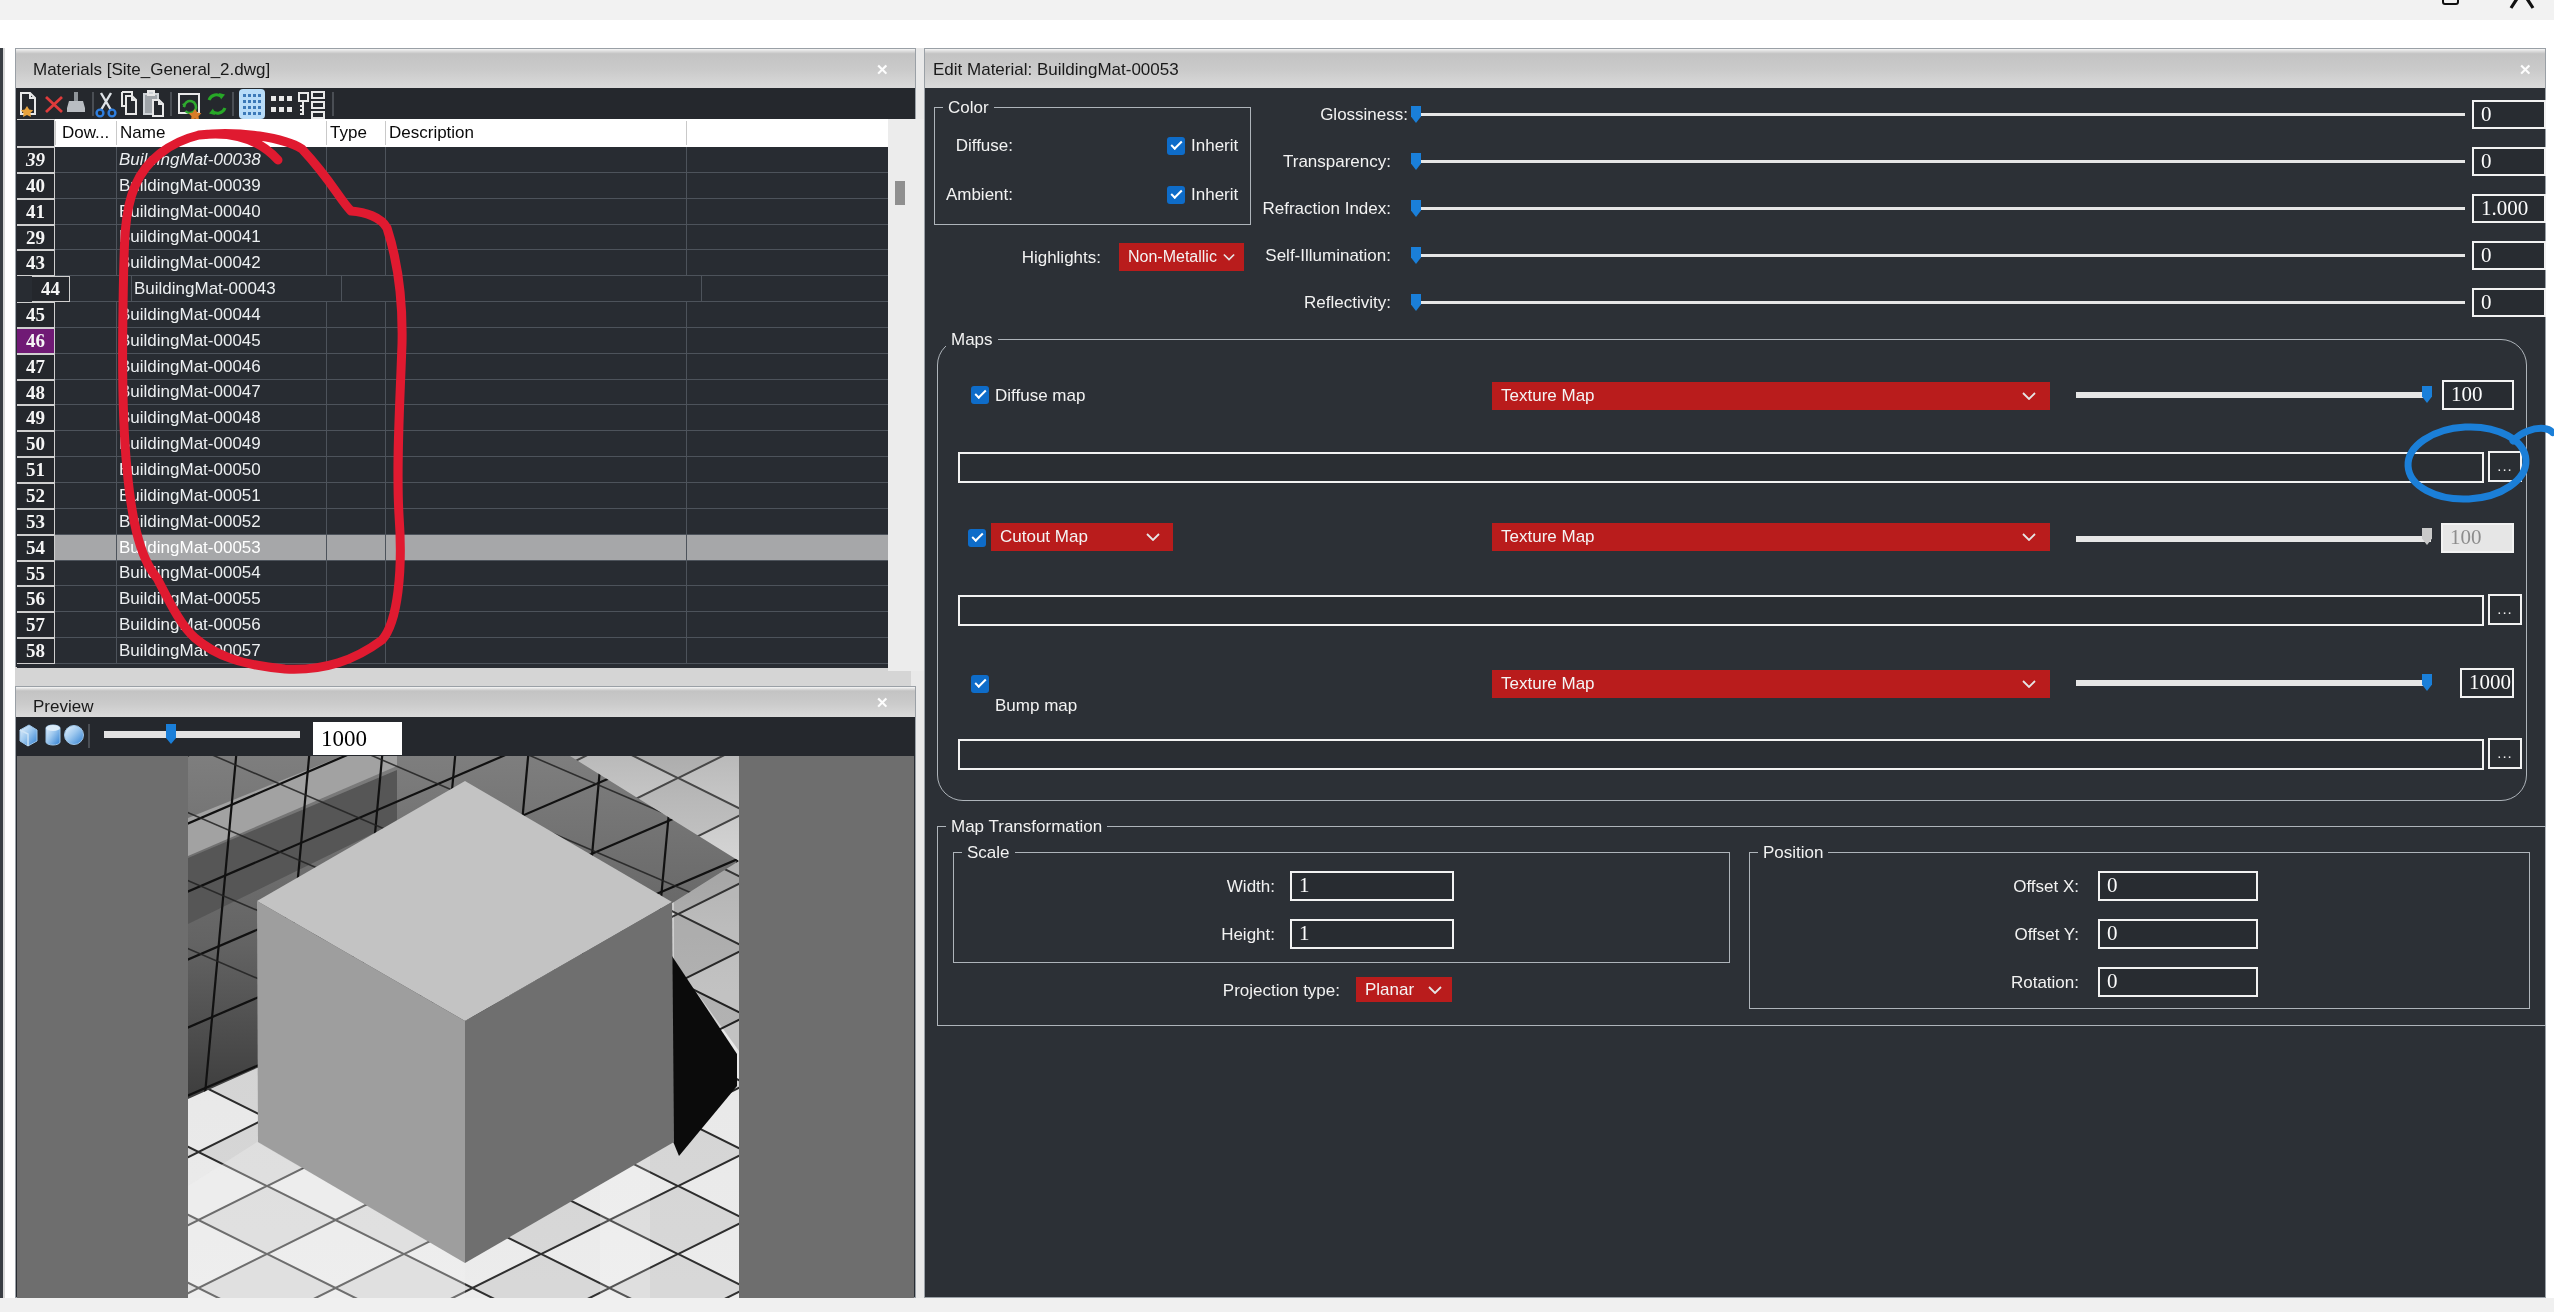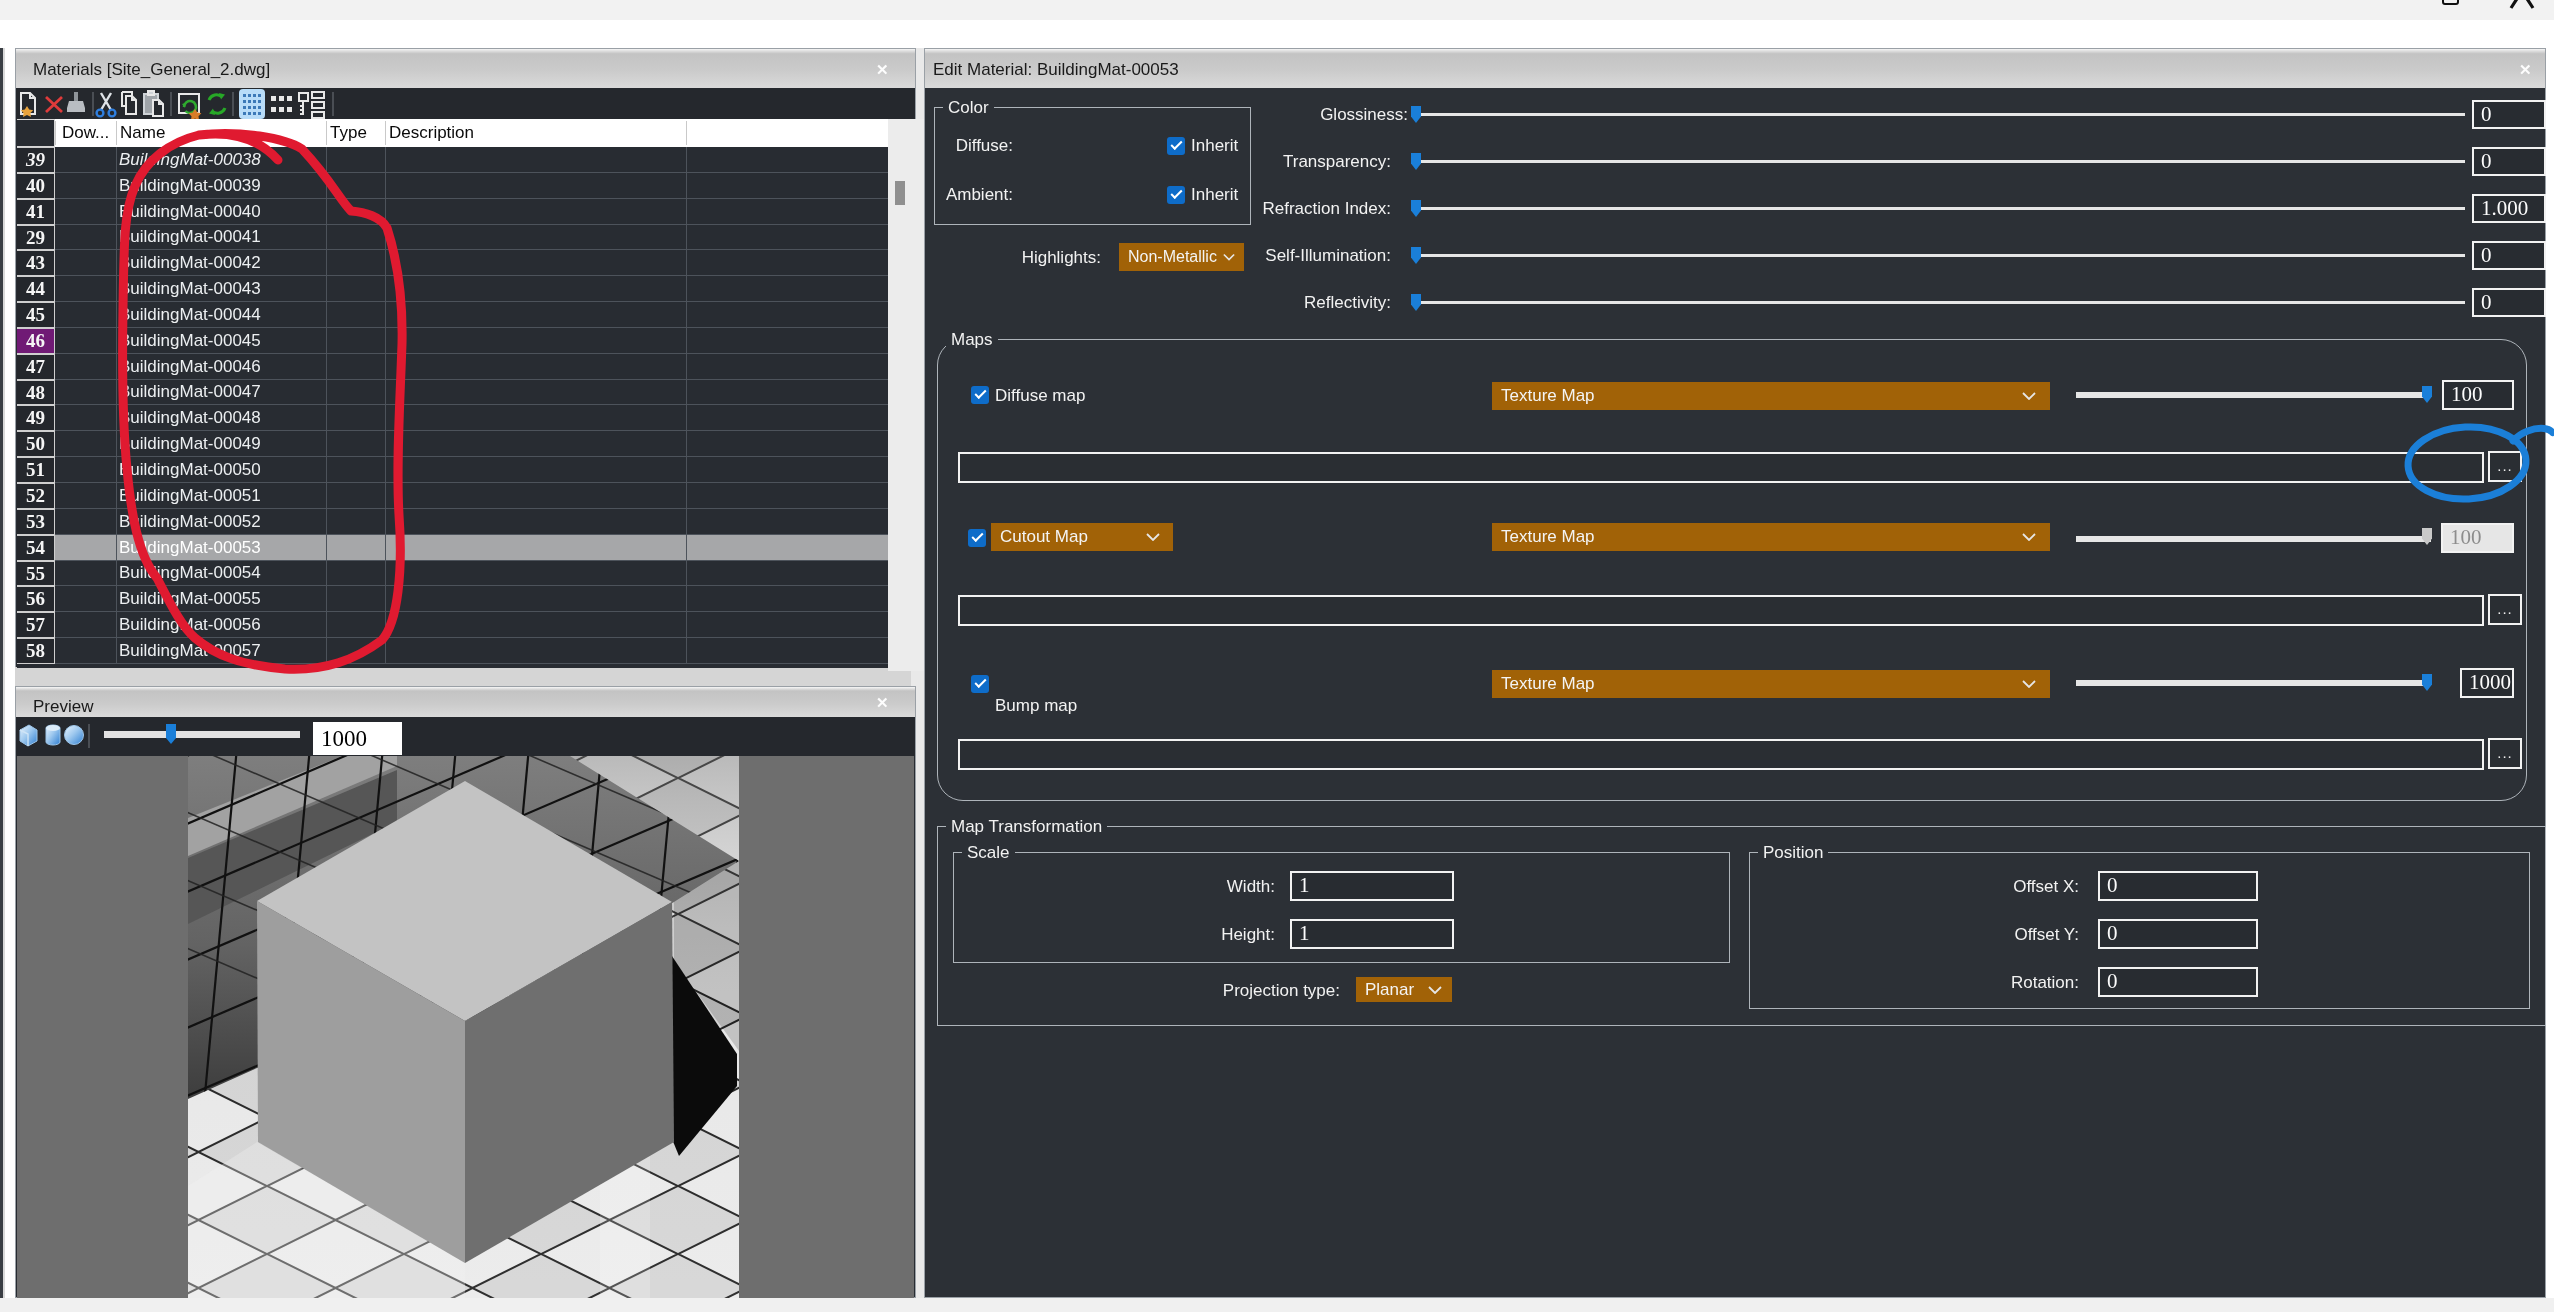--- a/index.html
+++ b/index.html
@@ -16,21 +16,21 @@
   .toolbar { background:#25282d; }
   .grpbox { position:absolute; border:1px solid #aeb4ba; }
   .grplabel { position:absolute; top:-10px; background:#2c3036; color:#f2f2f2; font-size:17px; padding:0 5px; line-height:20px;}
   .lbl { position:absolute; color:#f2f2f2; font-size:17px; white-space:nowrap; }
   .rlbl { position:absolute; color:#f2f2f2; font-size:17px; white-space:nowrap; text-align:right; }
   .vbox { position:absolute; border:2px solid #f2f2f2; background:#282c31; color:#fcfcfc;
           font-family:"Liberation Serif", serif; font-size:21px; padding-left:7px; }
   .inpt { position:absolute; border:2px solid #f2f2f2; background:#2a2e33; }
   .dots { position:absolute; border:2px solid #f2f2f2; background:#2a2e33; color:#ececec;
           font-size:15px; text-align:center; letter-spacing:1px; }
-  .drop { position:absolute; background:#a16207; color:#f4f4f4; font-size:17px; }
+  .drop { position:absolute; background:#b91c1c; color:#f4f4f4; font-size:17px; }
   .drop .dtext { position:absolute; left:9px; top:50%; transform:translateY(-50%); }
   .chev { position:absolute; width:14px; height:8px; }
   .track { position:absolute; background:#e6e6e6; }
   .shield { position:absolute; width:10px; height:17px;
             clip-path:polygon(0 0,100% 0,100% 62%,50% 100%,0 62%); background:#1a7fd9; }
   .cell { position:absolute; color:#f0f0f0; font-size:17px; white-space:nowrap; }
   .chk { width:18px; height:18px; background:#0e6cc9; border-radius:3px; }
   .chk::after { content:""; position:absolute; left:4px; top:4px; width:9px; height:4px;
     border-left:2px solid #fff; border-bottom:2px solid #fff; transform:rotate(-45deg); }
 </style>
@@ -223,21 +223,21 @@
 <div class="abs" style="left:0;top:0;width:871px;height:25px;">
 <div class="abs" style="left:99px;top:0;width:1px;height:25px;background:#4d535b;"></div>
 <div class="abs" style="left:309px;top:0;width:1px;height:25px;background:#4d535b;"></div>
 <div class="abs" style="left:368px;top:0;width:1px;height:25px;background:#4d535b;"></div>
 <div class="abs" style="left:669px;top:0;width:1px;height:25px;background:#4d535b;"></div>
 </div>
 <div class="abs" style="left:0;top:25px;width:871px;height:1px;background:#4d535b;"></div>
 <div class="abs" style="left:0;top:0;width:38px;height:26px;background:#24272c;border:1px solid #cfcfcf;border-left:none;color:#f5f5f5;font-family:'Liberation Serif',serif;font-weight:bold;font-size:19px;text-align:center;line-height:24px;">43</div>
 <div class="cell" style="left:102px;top:3px;color:#eceff1;">BuildingMat-00042</div>
 </div>
-<div class="abs" style="left:0;top:129px;width:871px;height:26px;">
+<div class="abs" style="left:15px;top:129px;width:871px;height:26px;">
 <div class="abs" style="left:38px;top:0;width:833px;height:25px;background:#282c32;"></div>
 <div class="abs" style="left:0;top:0;width:871px;height:25px;">
 <div class="abs" style="left:99px;top:0;width:1px;height:25px;background:#4d535b;"></div>
 <div class="abs" style="left:309px;top:0;width:1px;height:25px;background:#4d535b;"></div>
 <div class="abs" style="left:368px;top:0;width:1px;height:25px;background:#4d535b;"></div>
 <div class="abs" style="left:669px;top:0;width:1px;height:25px;background:#4d535b;"></div>
 </div>
 <div class="abs" style="left:0;top:25px;width:871px;height:1px;background:#4d535b;"></div>
 <div class="abs" style="left:0;top:0;width:38px;height:26px;background:#24272c;border:1px solid #cfcfcf;border-left:none;color:#f5f5f5;font-family:'Liberation Serif',serif;font-weight:bold;font-size:19px;text-align:center;line-height:24px;">44</div>
 <div class="cell" style="left:102px;top:3px;color:#eceff1;">BuildingMat-00043</div>

